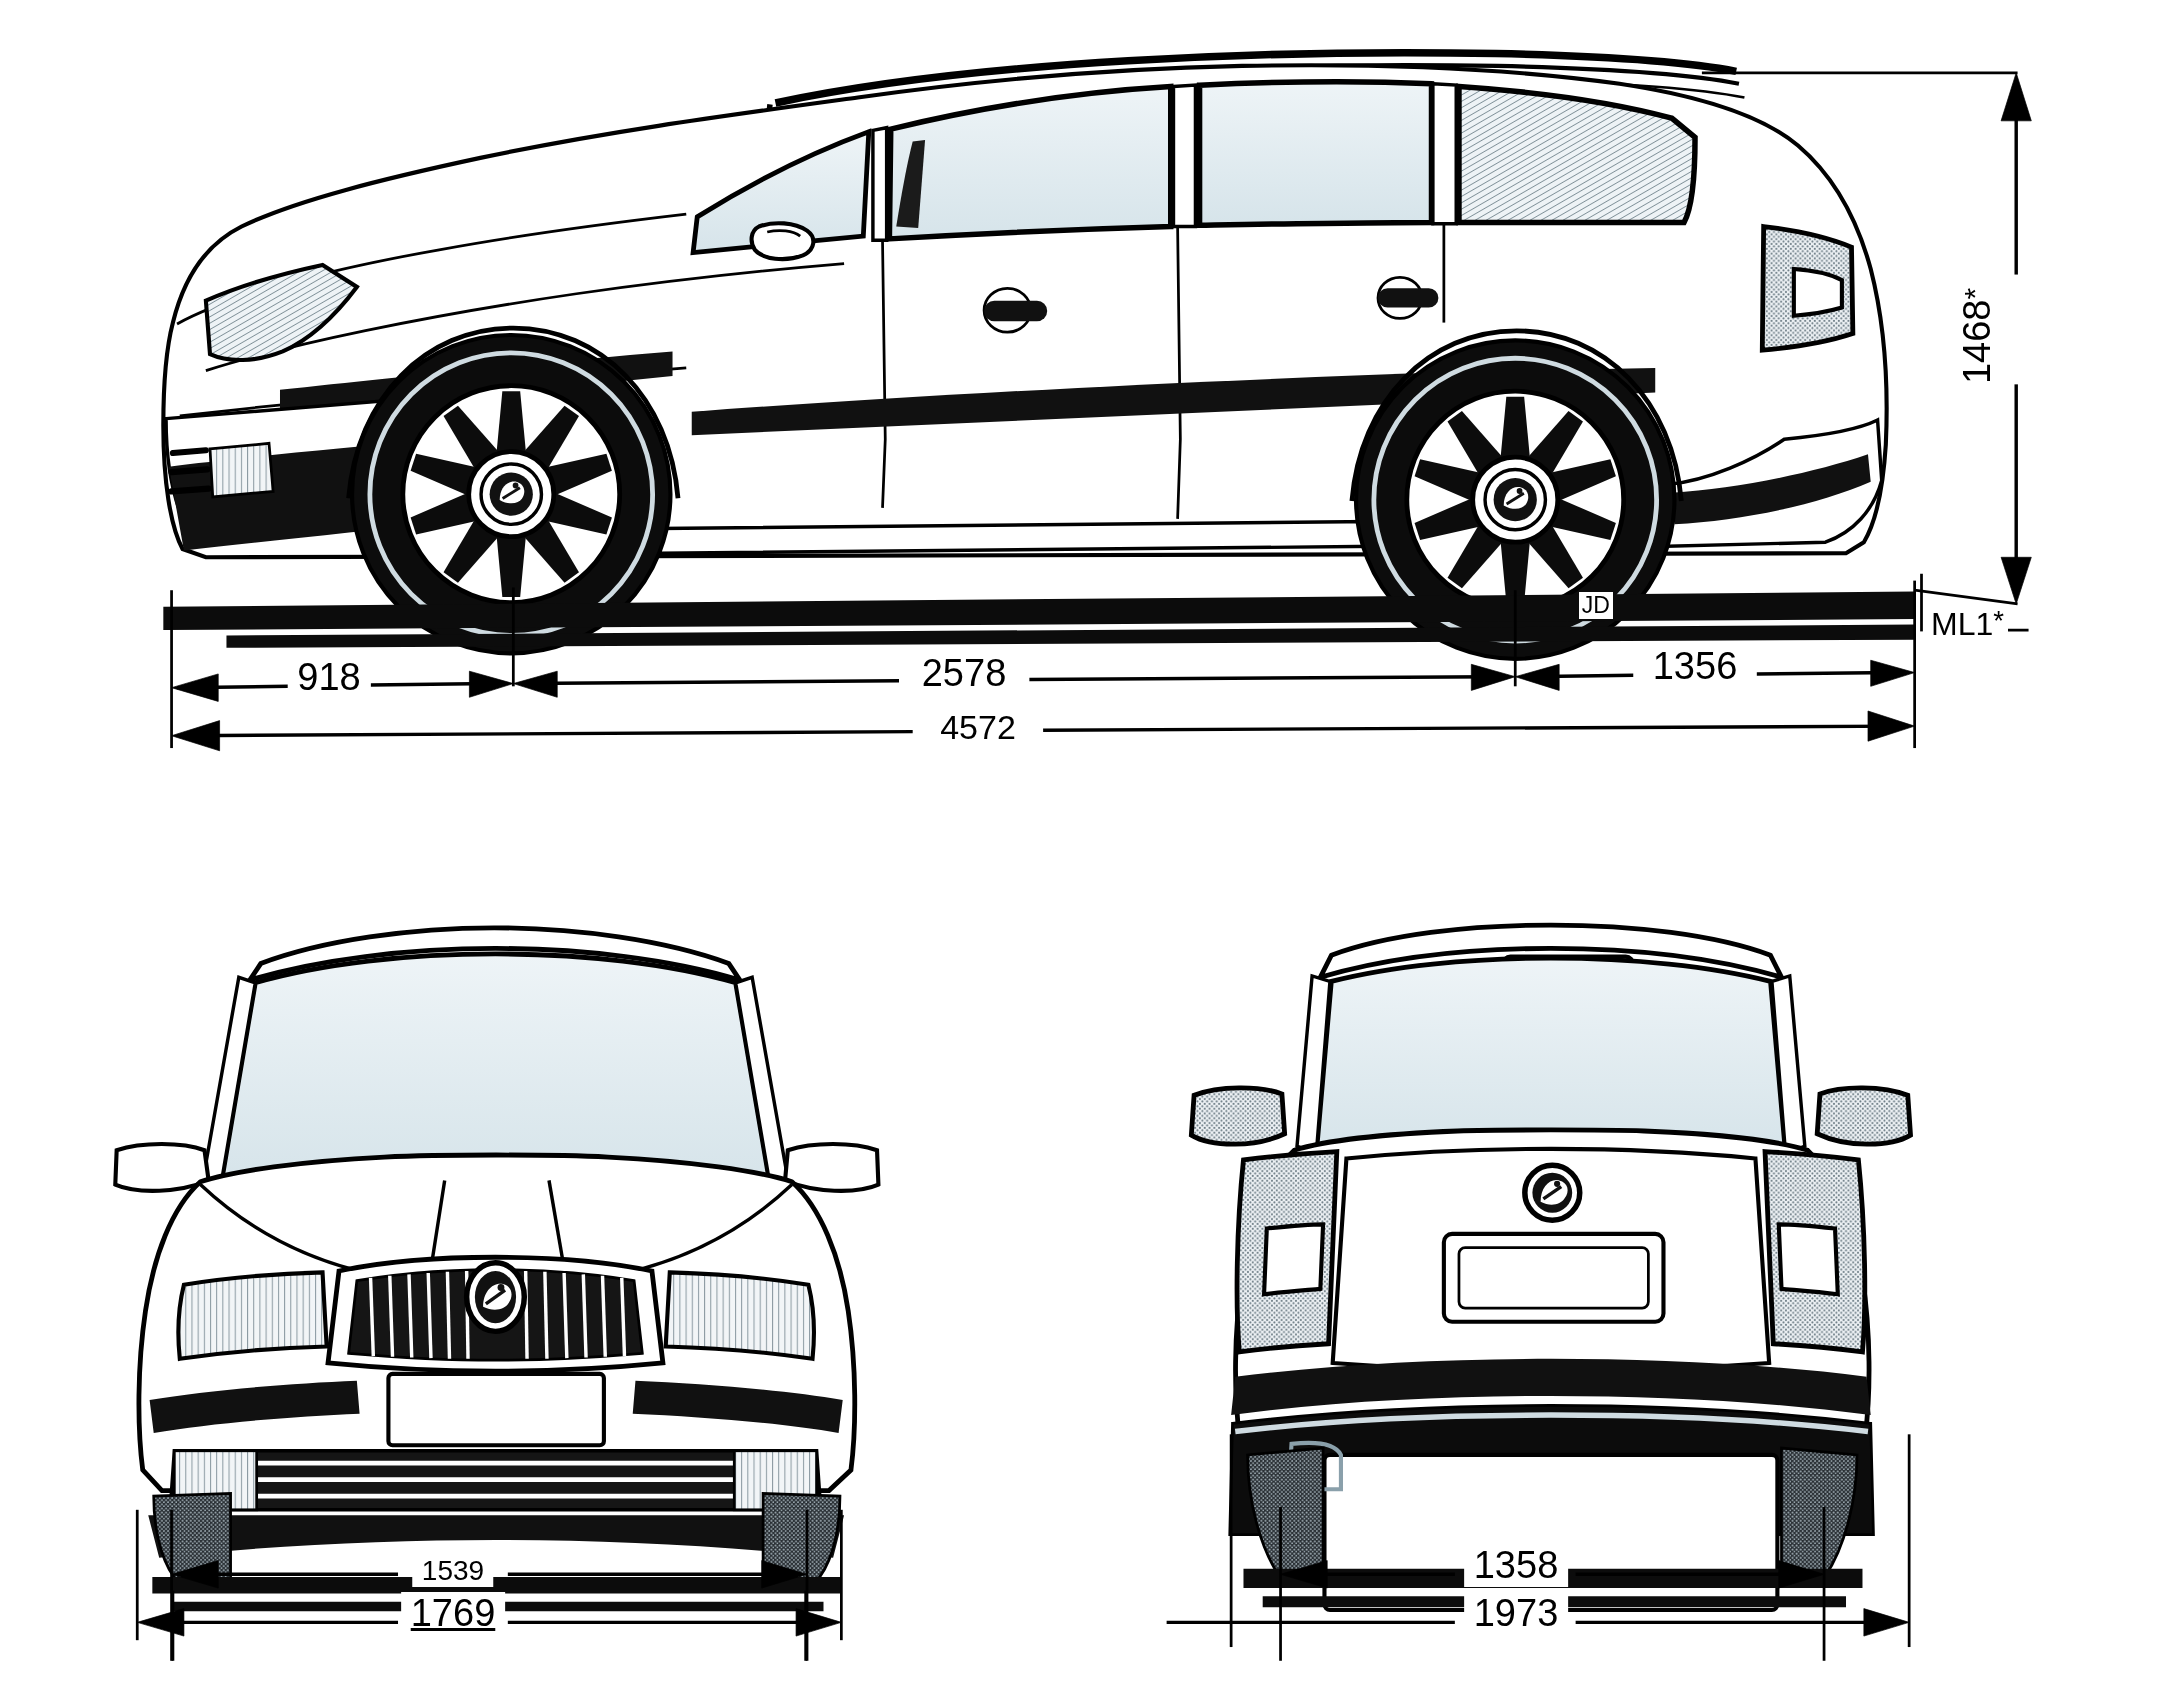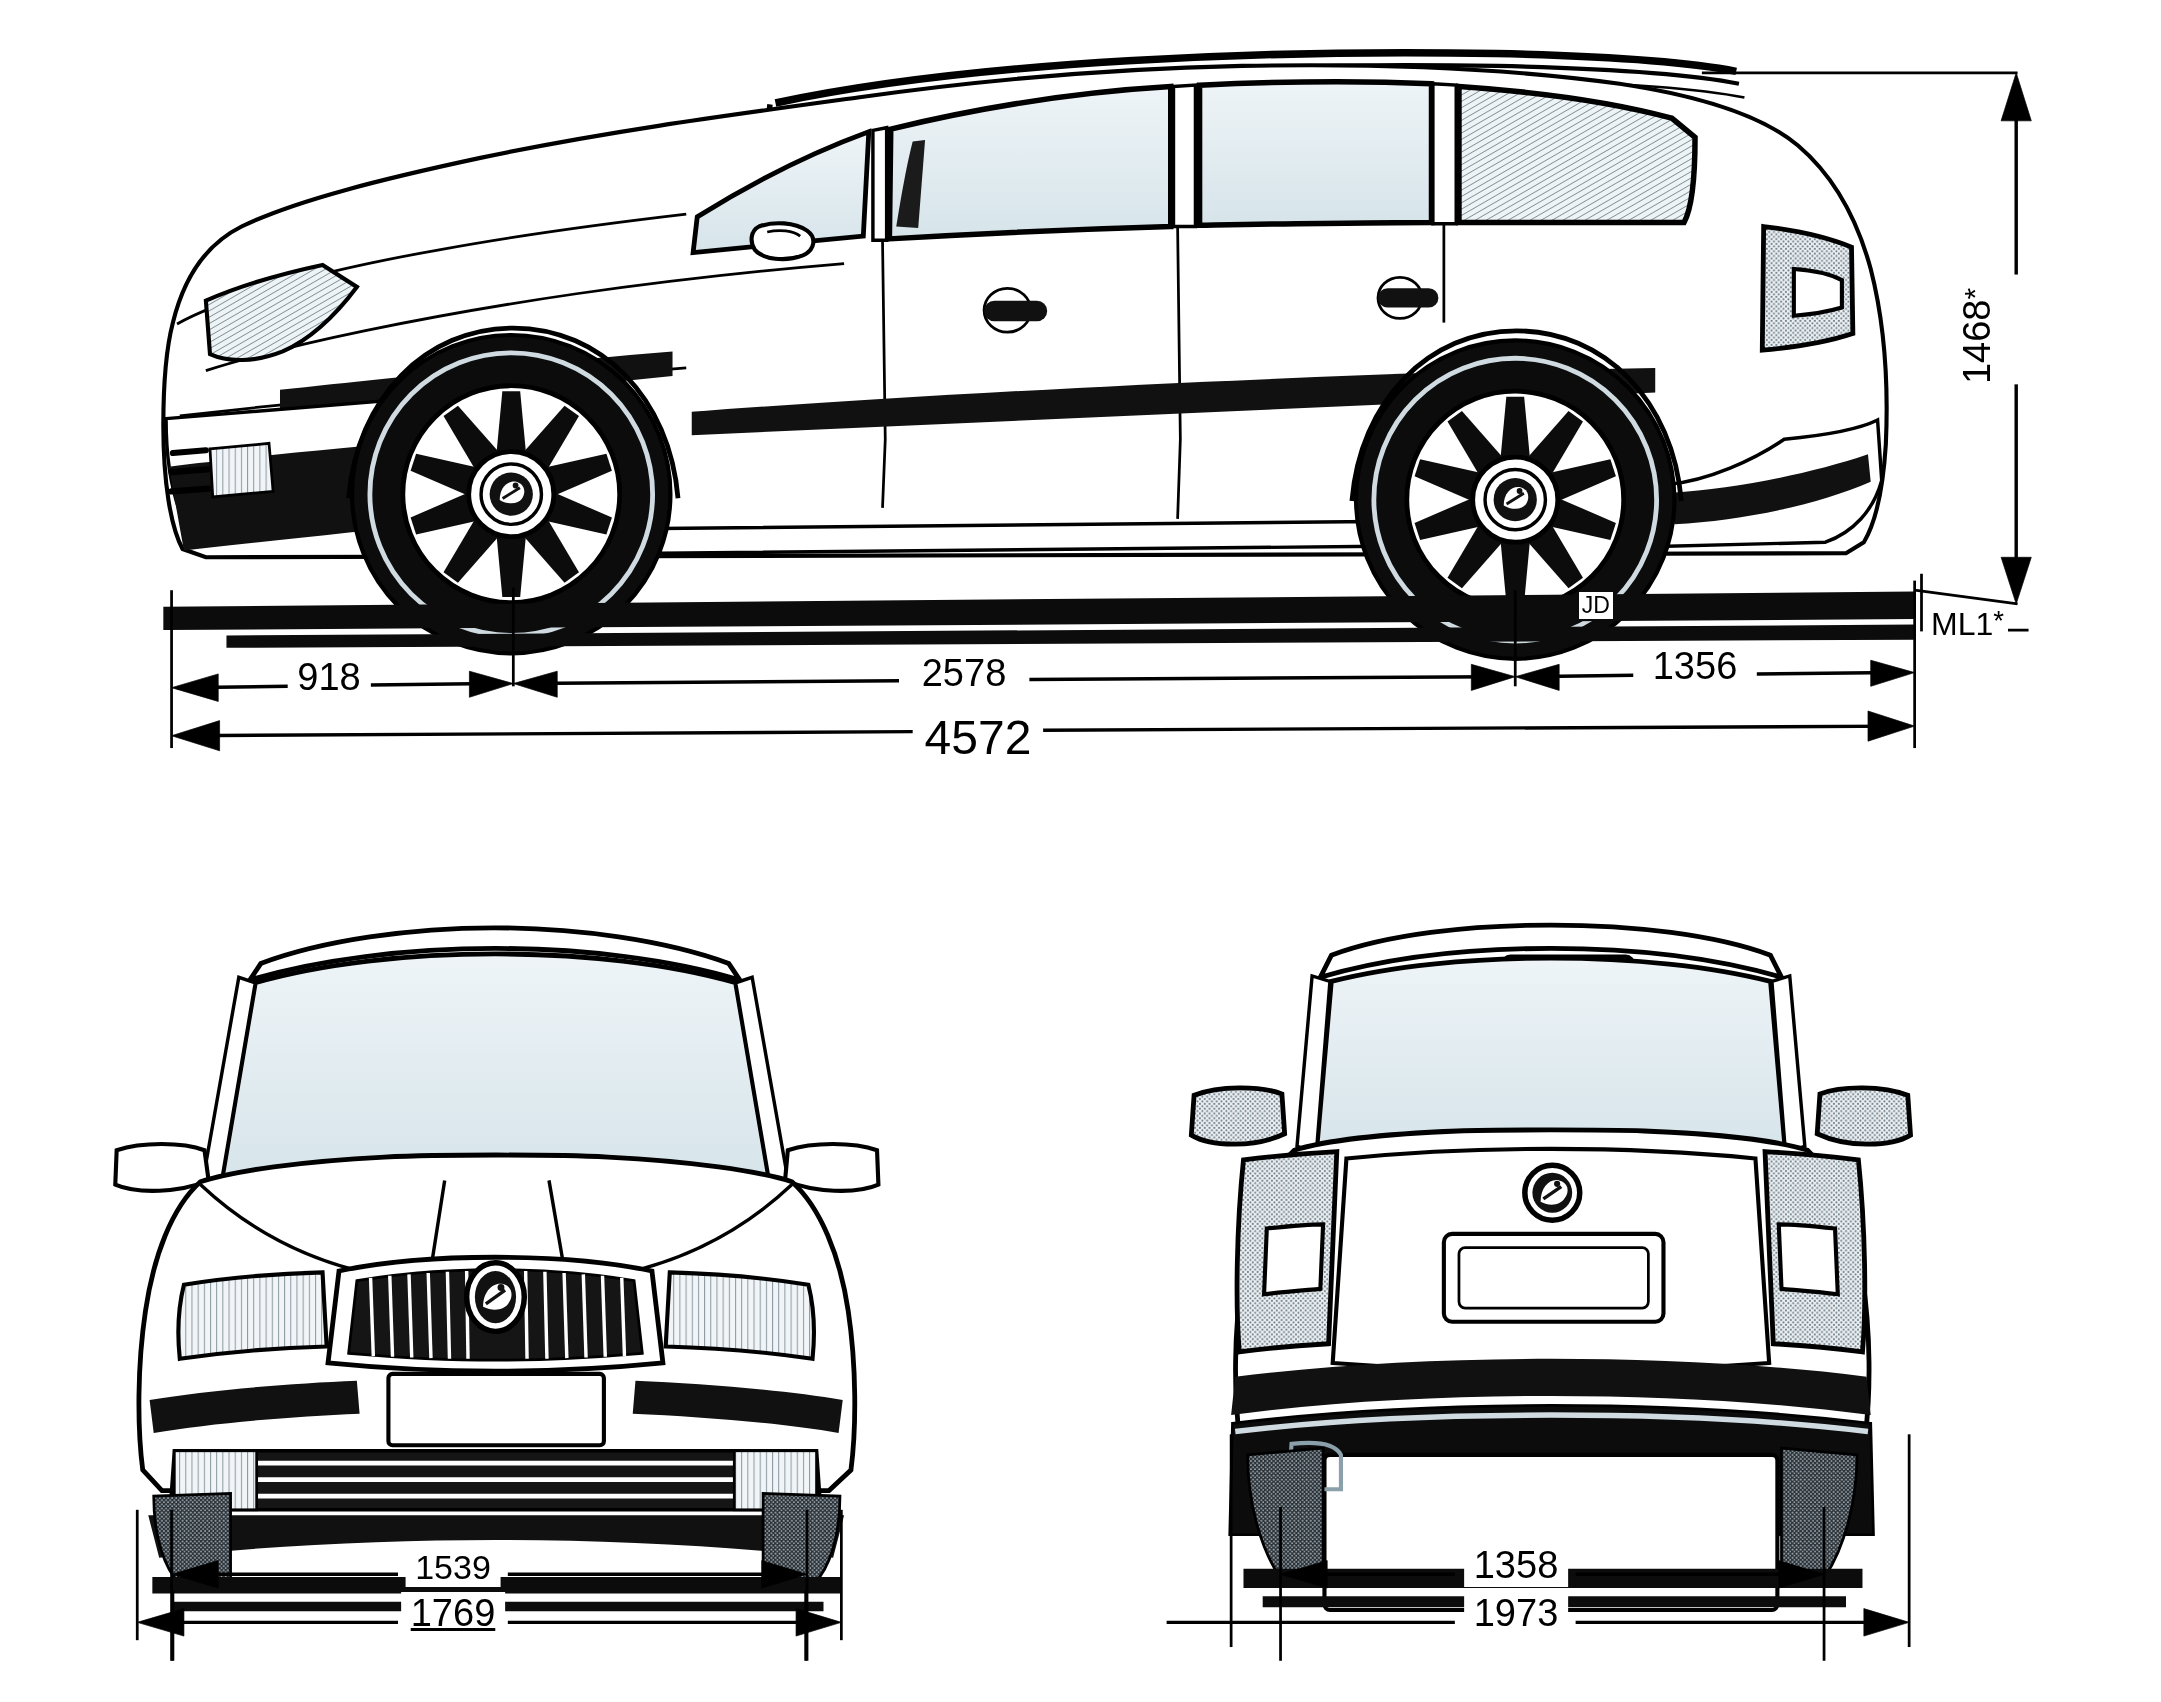--- a/index.html
+++ b/index.html
@@ -448,37 +448,37 @@
 
     <span style="position:absolute;left:329px;top:699px;transform:translate(-50%,-100%);
                  font-size:38px;color:#000;background:#fff;padding:0 9.6px;">918</span>
 
     <span style="position:absolute;left:964px;top:695px;transform:translate(-50%,-100%);
                  font-size:38px;color:#000;background:#fff;padding:0 9.6px;">2578</span>
 
     <span style="position:absolute;left:1695px;top:688px;transform:translate(-50%,-100%);
                  font-size:38px;color:#000;background:#fff;padding:0 9.6px;">1356</span>
 
-    <span style="position:absolute;left:978px;top:765px;transform:translate(-50%,-100%);
-                 font-size:48px;color:#000;background:#fff;padding:0 9.6px;">4572</span>
+    <span style="position:absolute;left:978px;top:747px;transform:translate(-50%,-100%);
+                 font-size:34px;color:#000;background:#fff;padding:0 9.6px;">4572</span>
 
     <div style="position:absolute;left:1978px;top:336px;transform:translate(-50%,-50%) rotate(-90deg);
                 white-space:nowrap;background:#fff;padding:1.4px 6.9px;">
       <span style="font-size:38px;color:#000;">1468</span><span style="font-size:30px;color:#000;vertical-align:super;">*</span>
     </div>
 
     <div style="position:absolute;left:1927px;top:605px;white-space:nowrap;background:#fff;padding:0 4.1px;">
       <span style="font-size:32px;color:#000;">ML1</span><span style="font-size:27.5px;color:#000;vertical-align:super;">*</span>
     </div>
 
     <span style="position:absolute;left:1579px;top:619px;transform:translateY(-100%);
                  font-size:23px;color:#000;background:#fff;padding:0 2.7px;">JD</span>
 
     <span style="position:absolute;left:453px;top:1587px;transform:translate(-50%,-100%);
-                 font-size:34px;color:#000;background:#fff;padding:0 9.6px;">1539</span>
+                 font-size:28px;color:#000;background:#fff;padding:0 9.6px;">1539</span>
 
     <span style="position:absolute;left:453px;top:1635px;transform:translate(-50%,-100%);
                  font-size:38px;color:#000;background:#fff;padding:0 9.6px;text-decoration:underline;">1769</span>
 
     <span style="position:absolute;left:1516px;top:1587px;transform:translate(-50%,-100%);
                  font-size:38px;color:#000;background:#fff;padding:0 9.6px;">1358</span>
 
     <span style="position:absolute;left:1516px;top:1635px;transform:translate(-50%,-100%);
                  font-size:38px;color:#000;background:#fff;padding:0 9.6px;text-align:center;">1973</span>
   </div>

